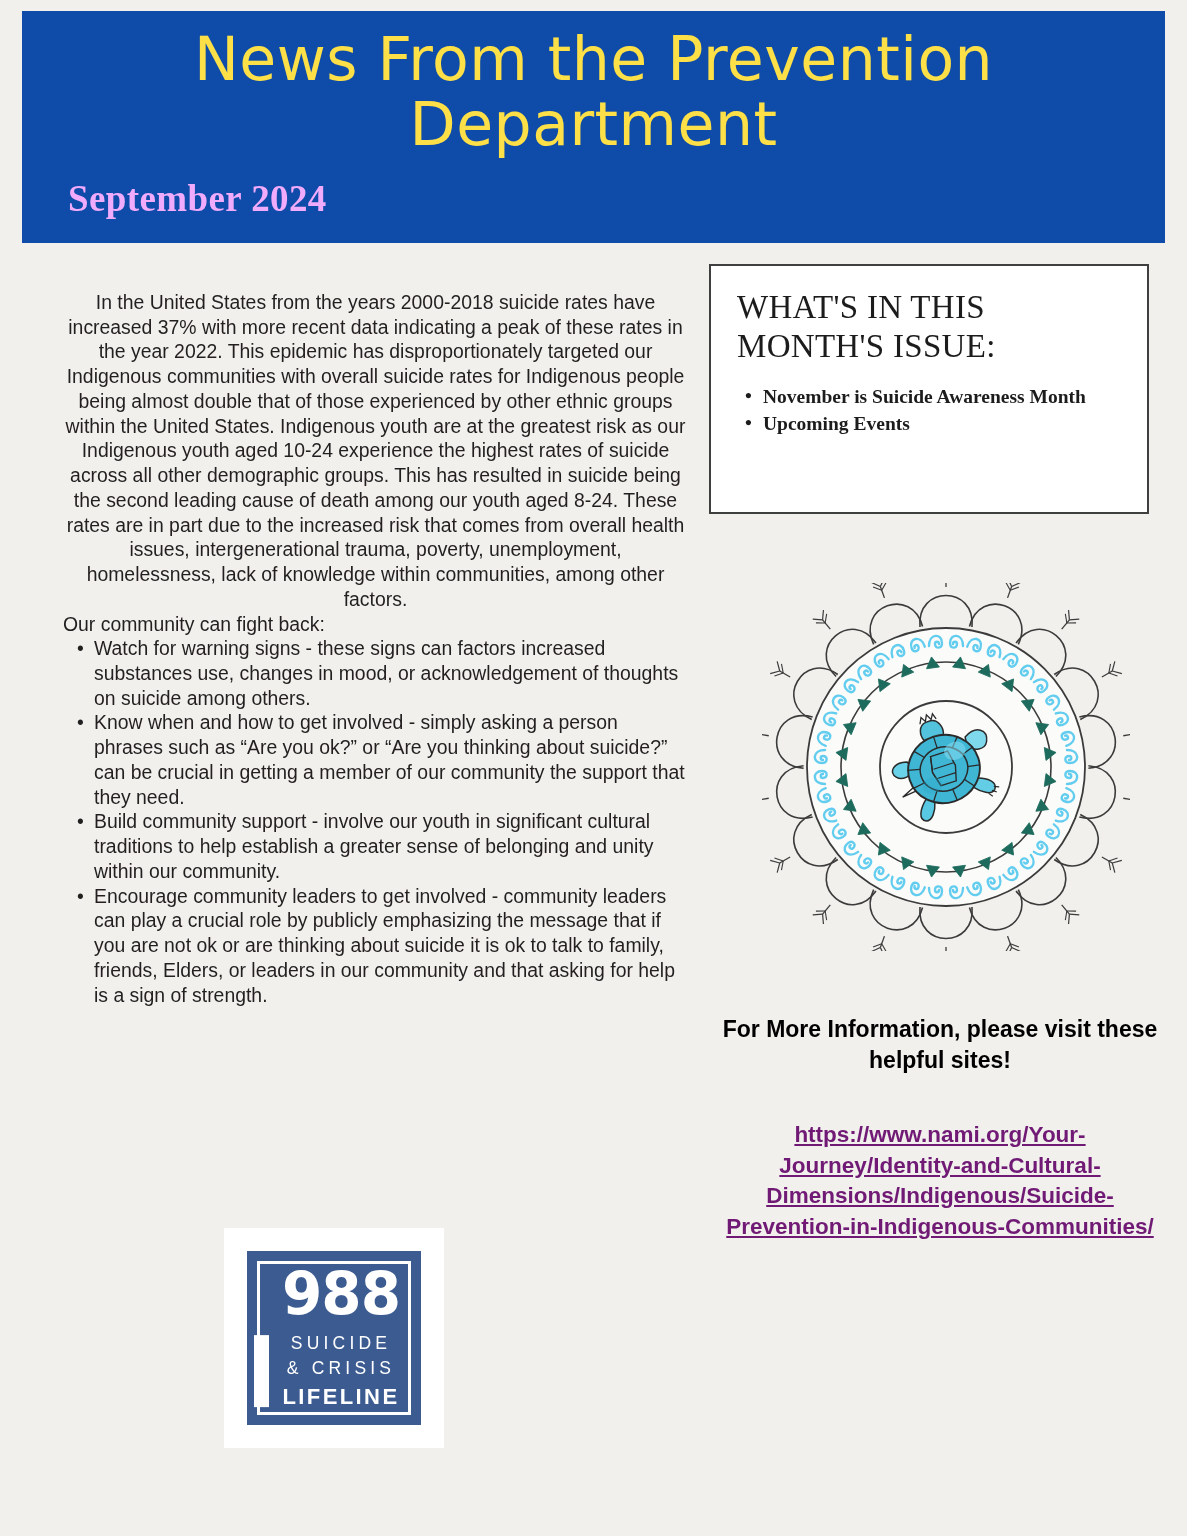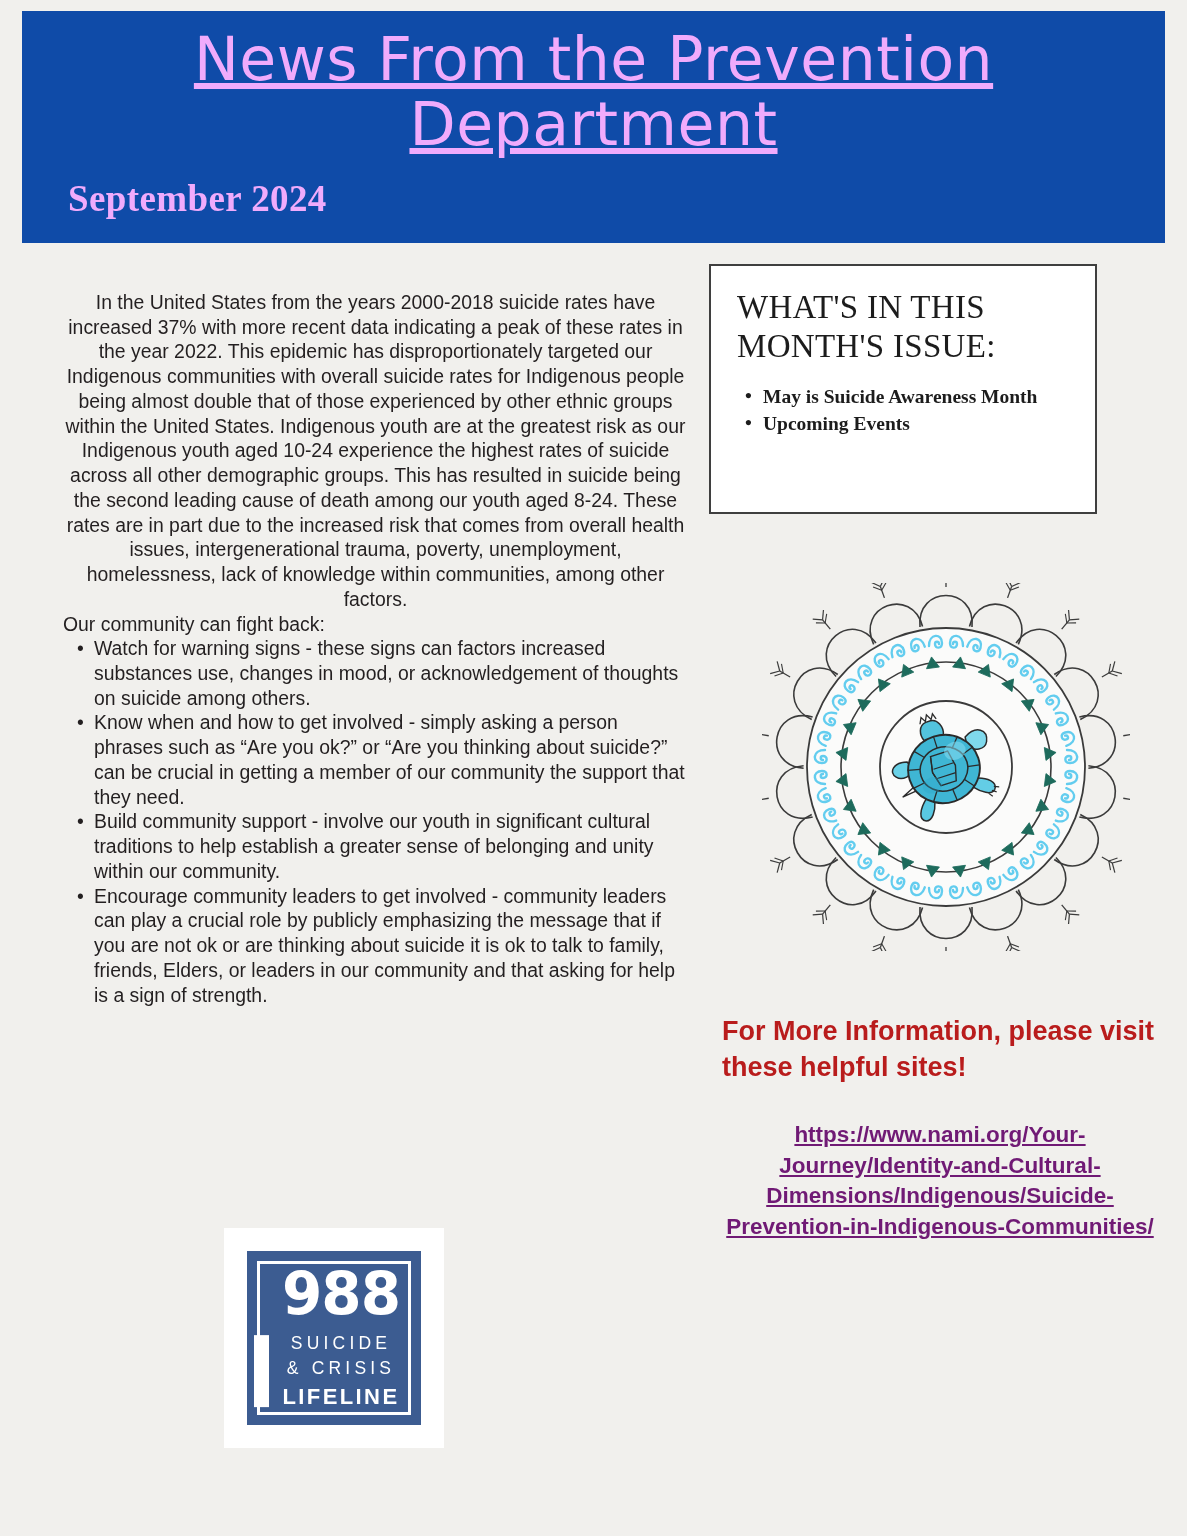--- a/index.html
+++ b/index.html
@@ -25,29 +25,28 @@
     height: 232px;
     background: #0f4ba8;
     box-sizing: border-box;
   }
   .header-title {
     position: absolute;
     left: 0;
     top: 16px;
     width: 100%;
     text-align: center;
-    color: #f0abfc;
+    color: #fde047;
     font-family: "DejaVu Sans", sans-serif;
     font-size: 60px;
     line-height: 1.09;
     font-weight: 400;
     letter-spacing: 0.5px;
     padding: 0 70px;
     box-sizing: border-box;
-    text-decoration: underline;
   }
   .header-date {
     position: absolute;
     left: 46px;
     bottom: 23px;
     color: #f0abfc;
     font-family: "Liberation Serif", serif;
     font-size: 37px;
     font-weight: 700;
     letter-spacing: 0.4px;
@@ -160,21 +159,21 @@
     letter-spacing: 2.4px;
     line-height: 1.3;
     margin-top: 2px;
   }
 
   
   .issue-box {
     position: absolute;
     left: 709px;
     top: 264px;
-    width: 388px;
+    width: 440px;
     height: 250px;
     background: #ffffff;
     border: 2px solid #3f3f3f;
     box-sizing: border-box;
     padding: 22px 24px 0 26px;
   }
   .issue-box-title {
     font-family: "Liberation Serif", serif;
     font-size: 33px;
     line-height: 1.18;
@@ -214,23 +213,23 @@
     height: 368px;
   }
   .mandala-wrap svg { display: block; }
 
   
   .info-heading {
     position: absolute;
     left: 722px;
     top: 1014px;
     width: 436px;
-    text-align: left;
-    color: #b91c1c;
-    font-size: 27px;
+    text-align: center;
+    color: #000000;
+    font-size: 23px;
     font-weight: 700;
     line-height: 1.33;
   }
   .links-block {
     position: absolute;
     left: 722px;
     top: 1120px;
     width: 436px;
     text-align: center;
   }
@@ -290,21 +289,21 @@
       <div class="logo-988-l3">LIFELINE</div>
     </div>
   </div>
 </div>
 
 <div class="issue-box">
   <div class="issue-box-title">WHAT'S IN THIS MONTH'S ISSUE:</div>
   <ul class="issue-list">
     <li>
       <span class="bullet-dot">•</span>
-      <span>May is Suicide Awareness Month</span>
+      <span>November is Suicide Awareness Month</span>
     </li>
     <li>
       <span class="bullet-dot">•</span>
       <span>Upcoming Events</span>
     </li>
   </ul>
 </div>
 
 <div class="mandala-wrap">
   <svg width="368" height="368" viewBox="0 0 368 368" xmlns="http://www.w3.org/2000/svg" aria-hidden="true">

